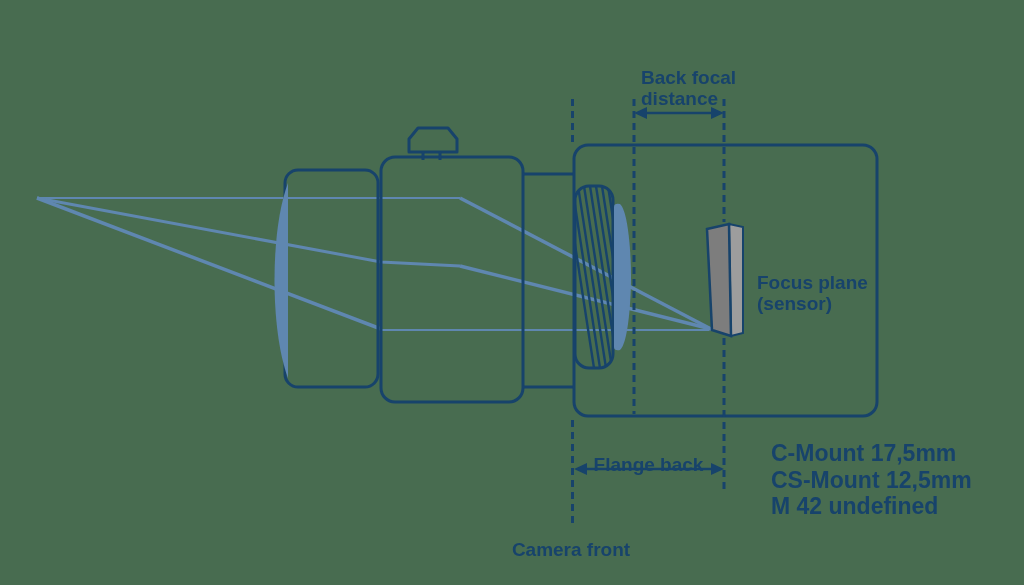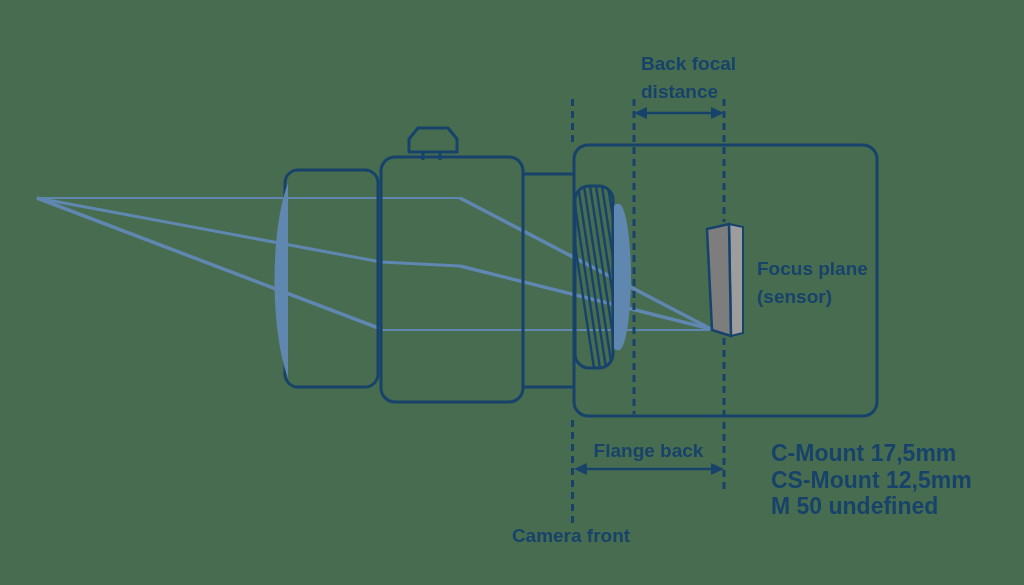--- a/index.html
+++ b/index.html
@@ -19,22 +19,23 @@
     width:1024px;height:585px;
     background:var(--bg);
     overflow:hidden;
   }
   .stage svg{position:absolute;left:0;top:0;}
   .label{
     position:absolute;
     color:var(--navy);
     font-size:19px;
     font-weight:700;
-    line-height:28px;
+    line-height:21px;
     white-space:pre-line;
+    margin-top:17px;
   }
   .label.center{text-align:center;}
   .mounts{
     position:absolute;
     left:771px;top:440px;
     color:var(--navy);
     font-size:23px;font-weight:700;
     line-height:26.5px;
     white-space:nowrap;
   }
@@ -123,16 +124,16 @@
   <div class="label" style="left:757px;top:255px;">Focus plane
 (sensor)</div>
 
   <div class="label center" style="left:573px;top:437px;width:151px;">Flange back</div>
 
   <div class="label center" style="left:480px;top:522px;width:182px;text-align:center;">Camera front</div>
 
   <div class="mounts">
     <div>C-Mount 17,5mm</div>
     <div>CS-Mount 12,5mm</div>
-    <div>M 50 undefined</div>
+    <div>M 42 undefined</div>
   </div>
 
 </div>
 
 </body></html>

